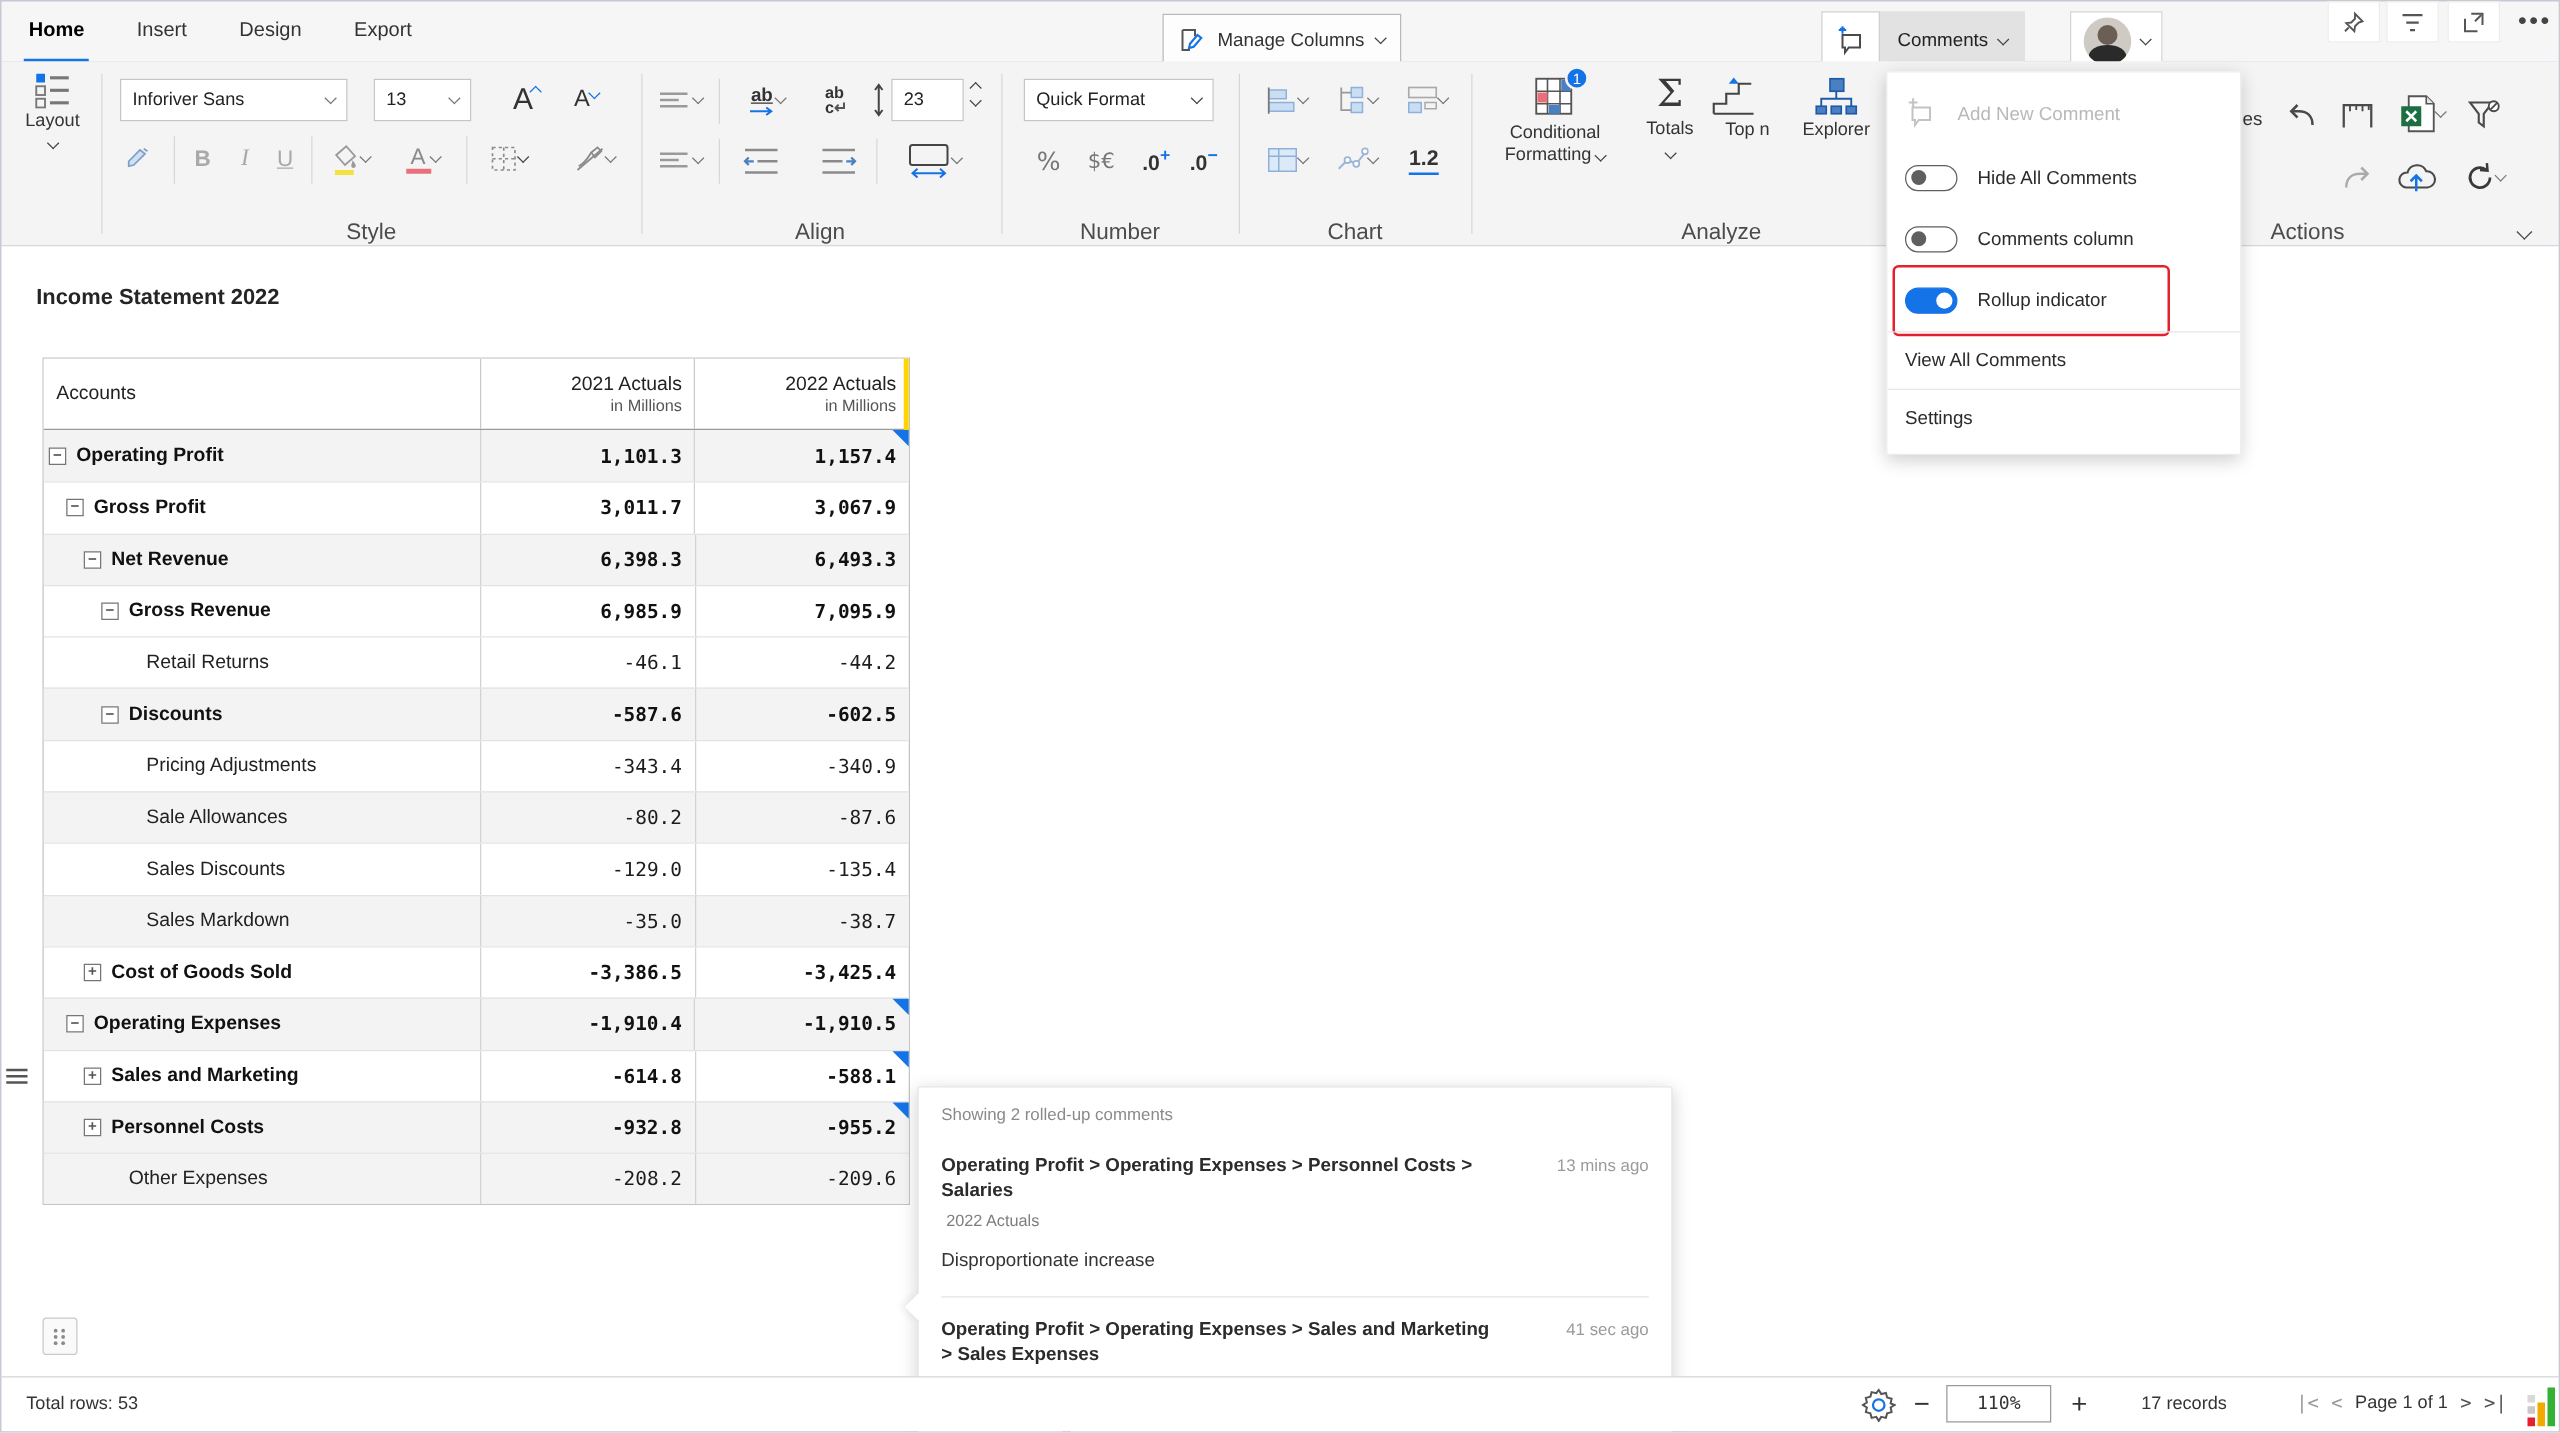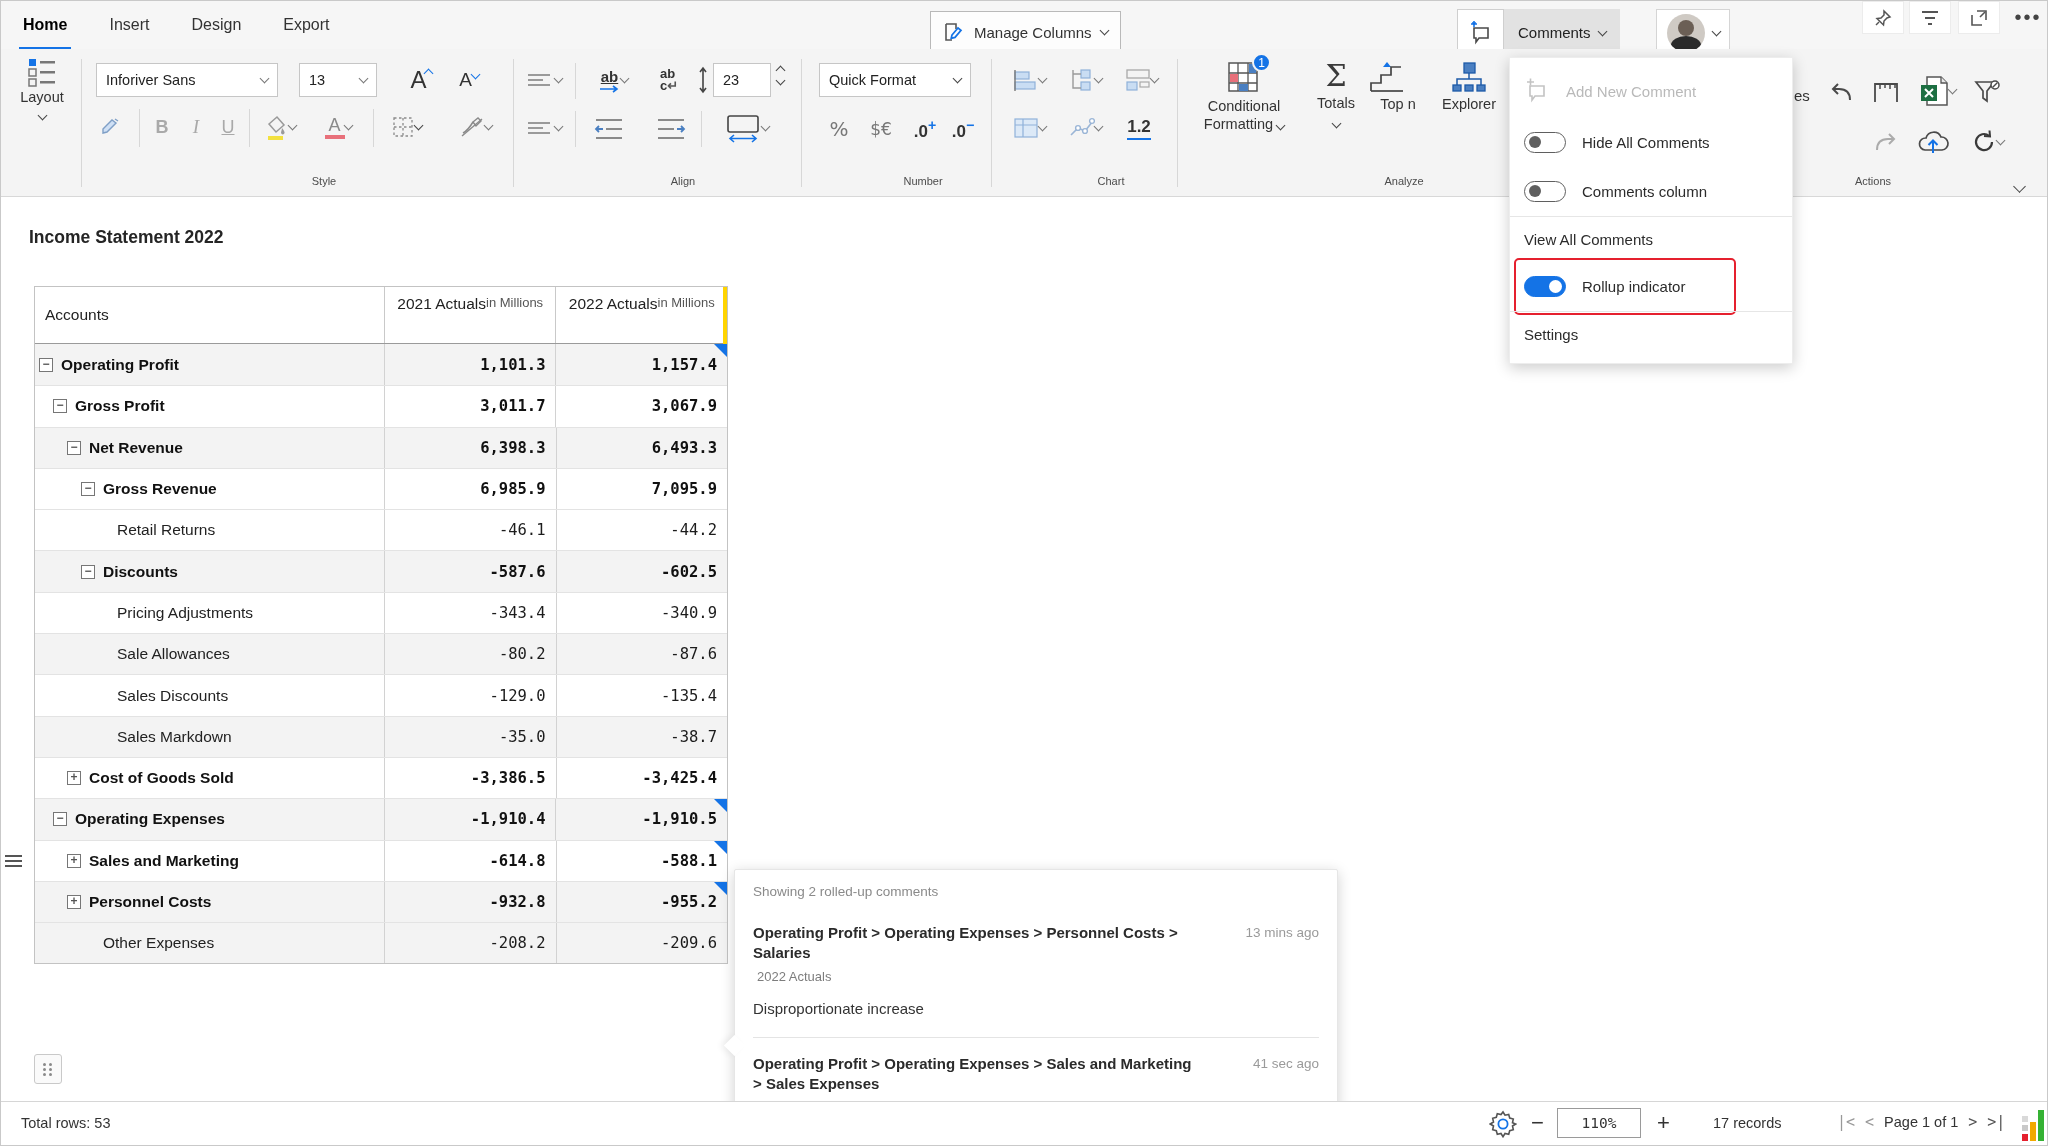--- a/index.html
+++ b/index.html
@@ -25,21 +25,21 @@
   #avatar-box { position:absolute; left:1655px; top:8px; width:74px; height:47px; background:#fff; border:1px solid #d5d5d5; display:flex; align-items:center; justify-content:center; gap:8px; cursor:pointer; }
   .avatar { width:38px; height:38px; border-radius:50%; background:#cfcac4; overflow:hidden; position:relative; }
   .avatar .head { position:absolute; left:11px; top:6px; width:16px; height:16px; border-radius:50%; background:#6b5f55; }
   .avatar .body { position:absolute; left:4px; top:22px; width:30px; height:18px; border-radius:50% 50% 0 0; background:#2a2a2a; }
 
   .hdr-iconbox { position:absolute; top:0; width:42px; height:33px; background:#fff; border:1px solid #ececec; display:flex; align-items:center; justify-content:center; cursor:pointer; }
 
   
   #ribbon { position:absolute; left:0; top:48px; width:2048px; height:148px; background:#f4f4f4; border-bottom:1px solid #d8d8d8; }
   .vsep { position:absolute; top:10px; height:128px; width:1px; background:#d7d7d7; }
-  .grouplabel { position:absolute; top:126px; font-size:11px; color:#4c4c4c; text-align:center;margin-left:27px; }
+  .grouplabel { position:absolute; top:126px; font-size:18px; color:#4c4c4c; text-align:center; }
   .rbtn { position:absolute; display:flex; align-items:center; justify-content:center; cursor:pointer; color:#444; }
   .whitebox { background:#fff; border:1px solid #c6c6c6; display:flex; align-items:center; font-size:14.5px; color:#222; padding:0 9px; cursor:pointer; }
   .glyph { font-size:19px; color:#5a5a5a; }
   .glyph.dis { color:#a9a9a9; }
   .lines-ico { display:inline-block; }
   .lines-ico i { display:block; height:2px; background:#9a9a9a; margin:3px 0; }
   #layout-btn { position:absolute; left:12px; top:8px; width:58px; text-align:center; cursor:pointer; }
   #layout-btn .lbl { font-size:14.5px; color:#333; margin-top:2px; }
   .num-glyph { font-family:"DejaVu Sans", sans-serif; font-size:17px; color:#777; font-weight:bold; }
   .sup { color:#1473e6; font-weight:bold; }
@@ -48,21 +48,21 @@
   .clipped { position:absolute; font-size:15px; color:#333; }
 
   
   #content { position:absolute; left:0; top:196px; width:2048px; height:904px; background:#fff; }
   #report-title { position:absolute; left:28px; top:30px; font-size:17.5px; font-weight:bold; color:#252525; }
 
   #grid { position:absolute; left:33px; top:89px; width:694px; border:1px solid #c3c3c3; }
   #ghead { display:flex; height:57px; border-bottom:1.5px solid #9a9a9a; background:#fff; position:relative; }
   .hc { padding:8px 10px; }
   .hc0 { width:350px; display:flex; align-items:center; font-size:15.5px; color:#222; }
-  .hc1,.hc2 { width:172px; text-align:right; border-left:1px solid #c9c9c9; display:flex; justify-content:center; }
+  .hc1,.hc2 { width:172px; text-align:right; border-left:1px solid #c9c9c9; display:flex; flex-direction:column; justify-content:center; }
   .hc .t1 { font-size:15.5px; color:#222; }
   .hc .t2 { font-size:13px; color:#555; }
   #col-indicator { position:absolute; right:0; top:0; width:4px; height:57px; background:#ffd400; }
   .trow { display:flex; height:41.3px; border-top:1px solid #e3e3e3; }
   .trow:first-child { border-top:none; }
   .trow.stripe { background:#f3f3f3; }
   .c { display:flex; align-items:center; }
   .c0 { width:350px; font-size:15.5px; color:#222; }
   .c1,.c2 { width:172px; justify-content:flex-end; padding-right:10px; border-left:1px solid #d2d2d2; font-family:"DejaVu Sans Mono", monospace; font-size:15.5px; color:#1c1c1c; position:relative; }
   .trow.bold .c0, .trow.bold .c1, .trow.bold .c2 { font-weight:bold; color:#111; }
@@ -689,29 +689,29 @@
           <span class="knob"></span>
         </span>
         <span>Hide All Comments</span>
       </div>
       <div class="menu-item">
         <span class="toggle">
           <span class="knob"></span>
         </span>
         <span>Comments column</span>
       </div>
-      <div class="menu-item link">
-        <span>View All Comments</span>
-      </div>
       <div class="menu-item">
         <span class="toggle on">
           <span class="knob"></span>
         </span>
         <span>Rollup indicator</span>
         <span class="hl-ring"></span>
+      </div>
+      <div class="menu-item link">
+        <span>View All Comments</span>
       </div>
       <div class="menu-item link">
         <span>Settings</span>
       </div>
     </div>
 
   <div id="statusbar">
     <span id="total-rows">Total rows: 53</span>
     <div id="gear">
       <svg width="28" height="28" viewBox="0 0 28 28">

